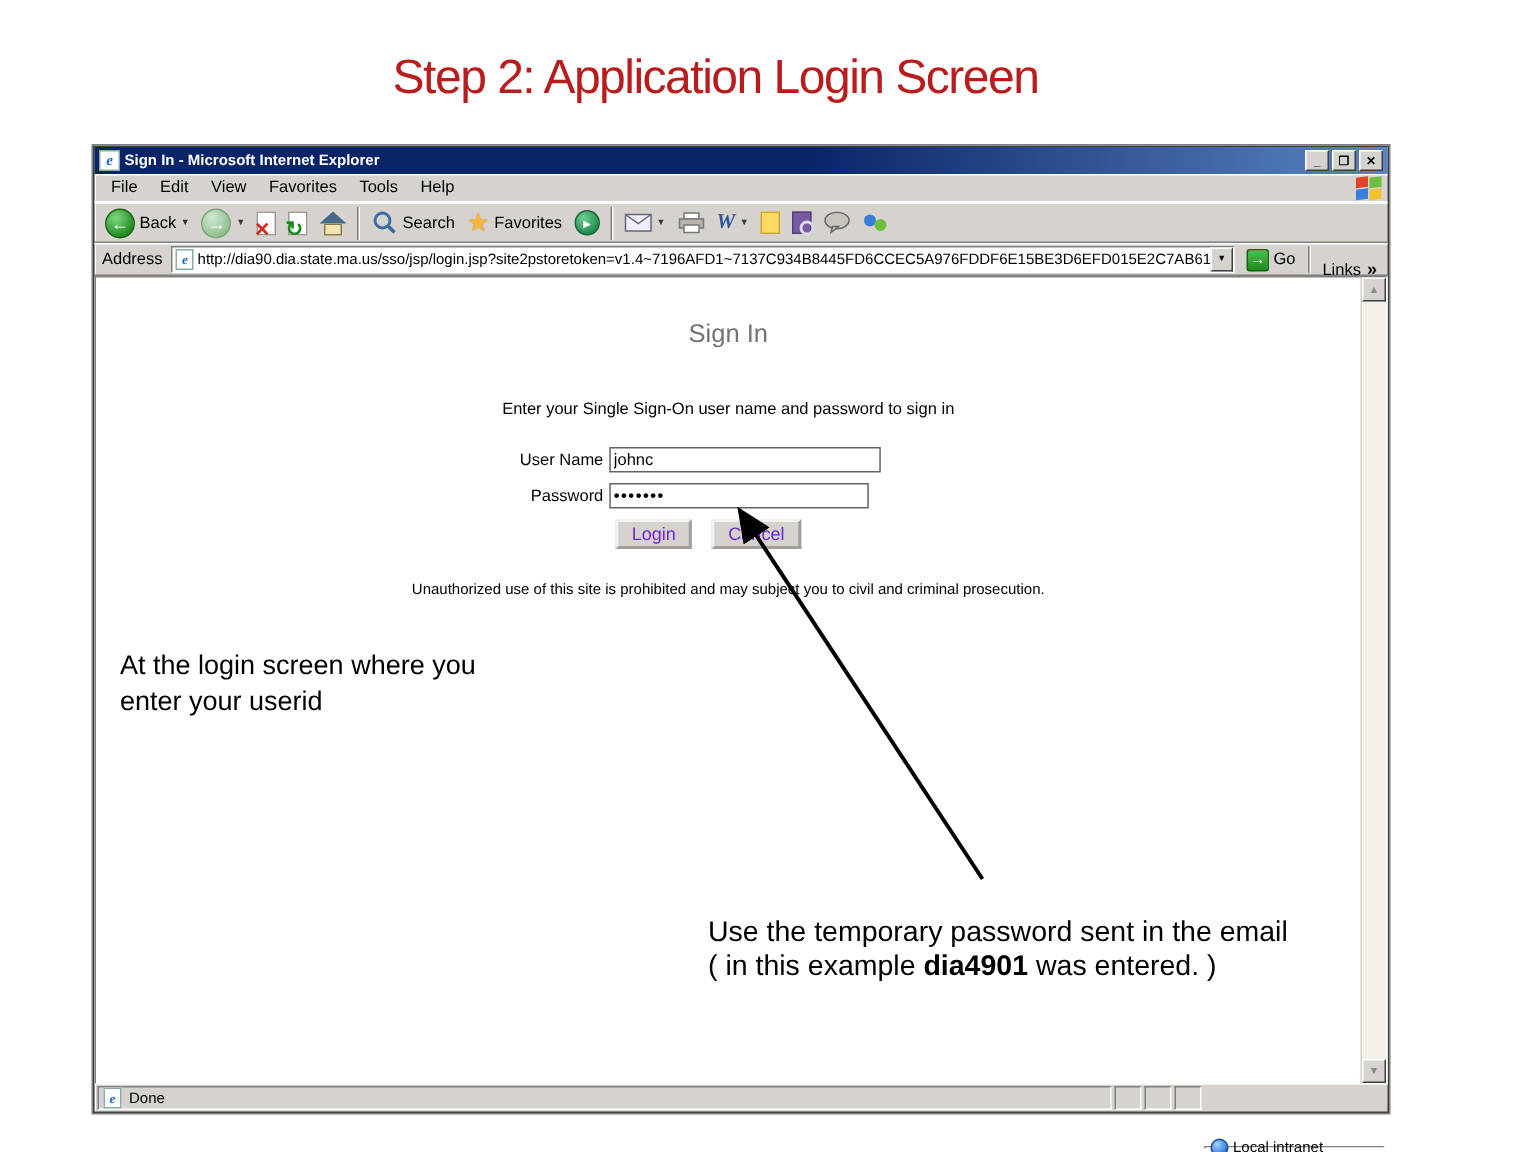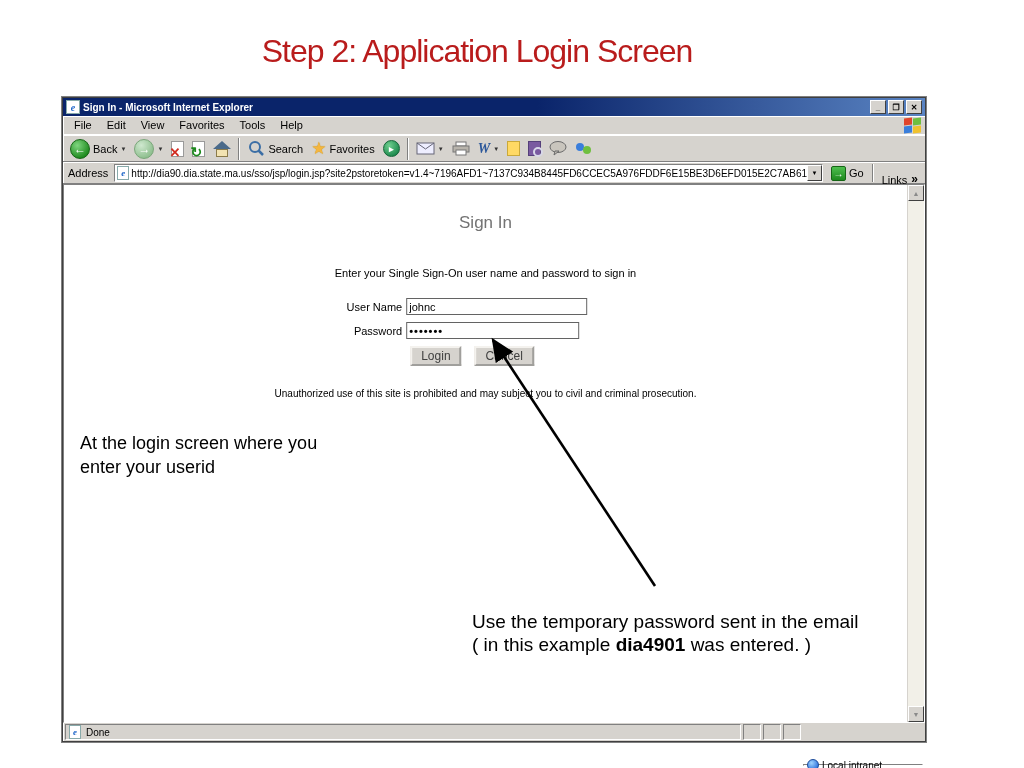--- a/index.html
+++ b/index.html
@@ -94,21 +94,21 @@
   .page-instruction { position:absolute; top:82px; left:0; right:17px; text-align:center; font-size:11px; }
   .login-form { position:absolute; top:113px; left:50%; transform:translateX(-58%); width:310px; }
   .form-row { display:flex; align-items:center; margin-bottom:7px; }
   .form-row label { flex:0 0 92px; text-align:right; padding-right:4px; font-size:11px; }
   .form-row input { height:17px; border:1px solid #636363; font-size:11px; padding:0 2px;
                     font-family:"Liberation Sans",sans-serif; }
   .inp-user { width:181px; }
   .inp-pass { width:173px; letter-spacing:1px; font-weight:bold; }
   .btn-row { margin-left:96px; display:flex; gap:13px; margin-top:2px; }
   .classic-btn { background:#d6d3ce; border:2px outset #f4f2ee; font-size:12px;
-                 font-family:"Liberation Sans",sans-serif; padding:1px 9px; color:#404040; }
+                 font-family:"Liberation Sans",sans-serif; padding:1px 9px; color:#6d28d9; }
   .disclaimer { position:absolute; top:203px; left:0; right:17px; text-align:center; font-size:10px; }
 
   .scrollbar { position:absolute; top:0; right:0; bottom:0; width:17px;
                background:#f2f0e8; border-left:1px solid #d6d3ce;
                display:flex; flex-direction:column; justify-content:space-between; }
   .sb-btn { width:16px; height:16px; background:#d6d3ce; border:1px solid;
             border-color:#fff #404040 #404040 #fff; color:#8a8a8a; font-size:7px;
             display:flex; align-items:center; justify-content:center; }
 
   .statusbar { height:18px; display:flex; align-items:stretch; gap:2px; padding:1px 2px;

